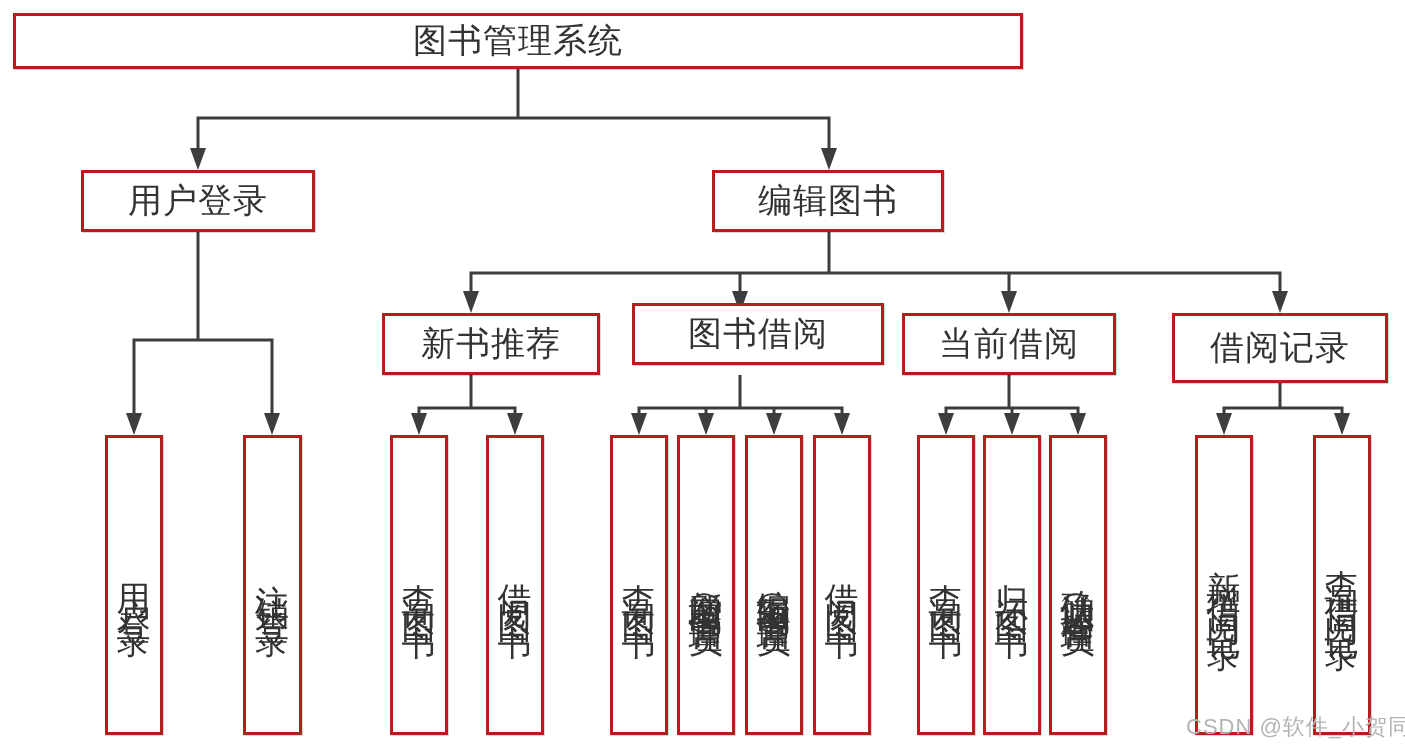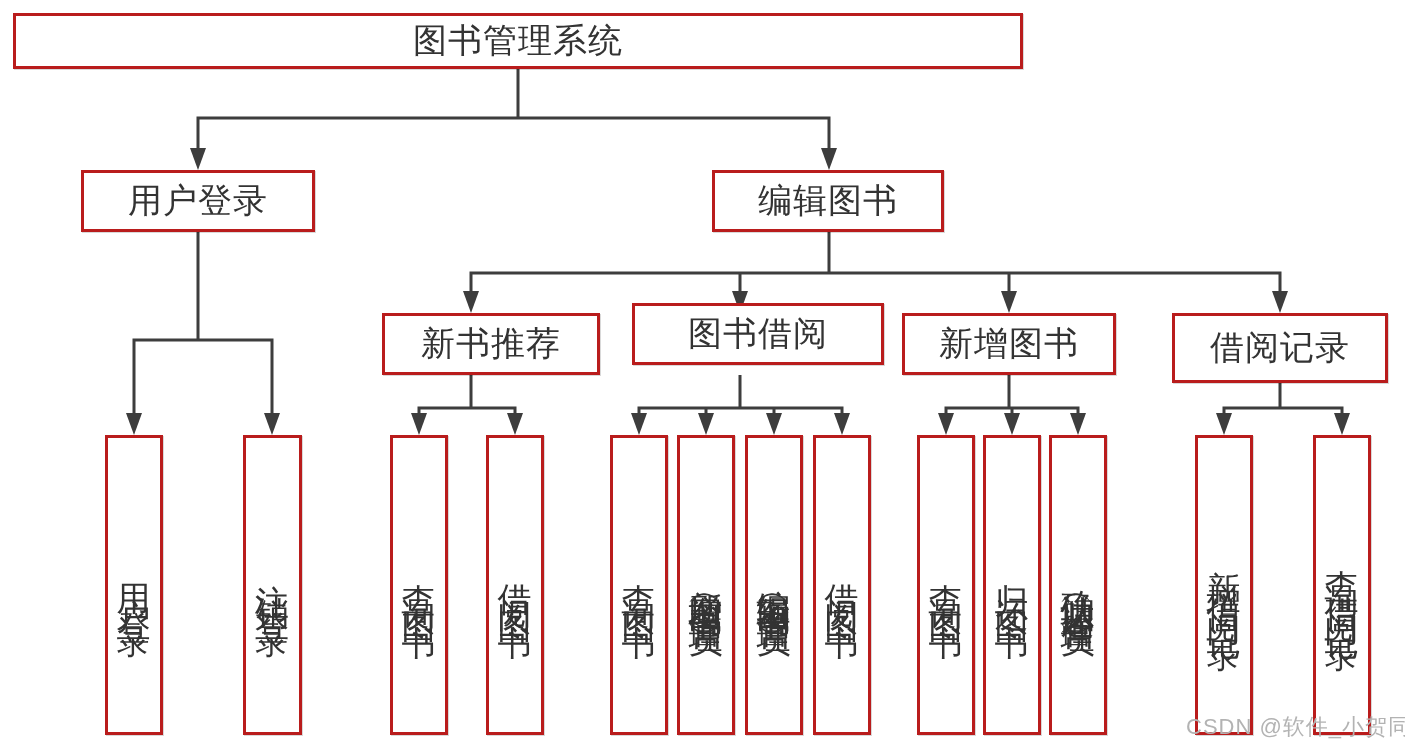--- a/index.html
+++ b/index.html
@@ -106,21 +106,21 @@
     <span class="hlabel">编辑图书</span>
   </div>
 
   <div class="box" style="left:362px; top:313px; width:218px; height:62px;margin-left:20px;">
     <span class="hlabel">新书推荐</span>
   </div>
   <div class="box" style="left:632px; top:303px; width:252px; height:62px;">
     <span class="hlabel">图书借阅</span>
   </div>
   <div class="box" style="left:902px; top:313px; width:214px; height:62px;">
-    <span class="hlabel">新增图书</span>
+    <span class="hlabel">当前借阅</span>
   </div>
   <div class="box" style="left:1172px; top:313px; width:216px; height:70px;">
     <span class="hlabel">借阅记录</span>
   </div>
 
   <div class="box" style="left:105px; top:435px; width:58px; height:300px;">
     <span class="vtext">用户登录</span>
   </div>
   <div class="box" style="left:243px; top:435px; width:59px; height:300px;">
     <span class="vtext">注销登录</span>

